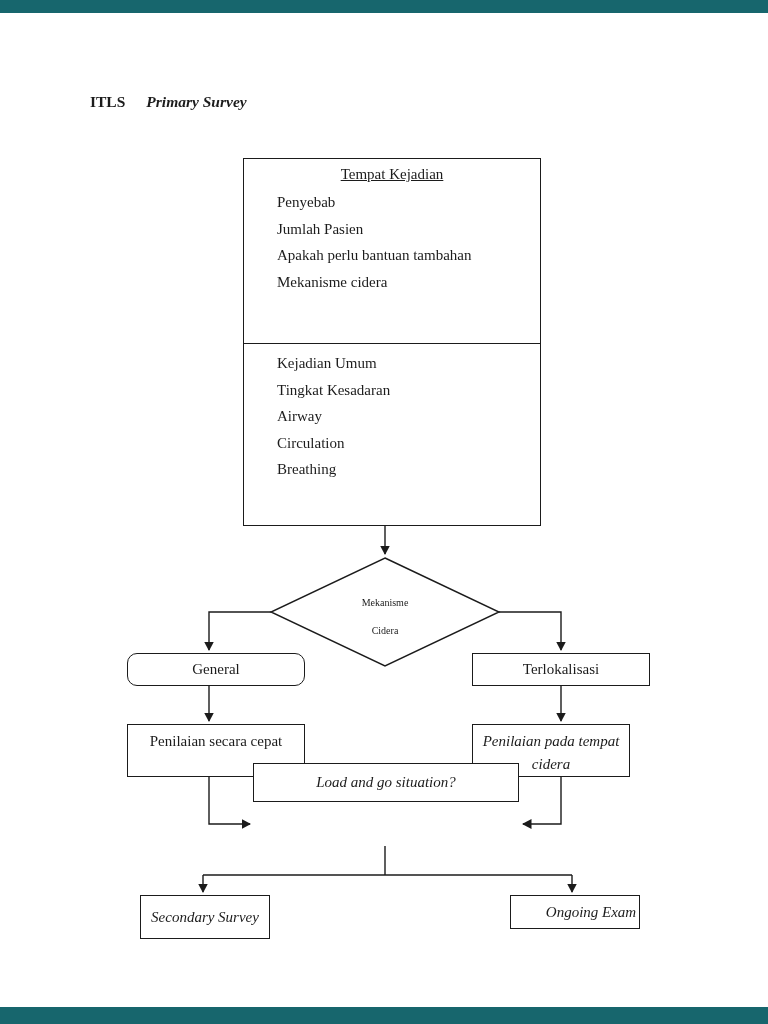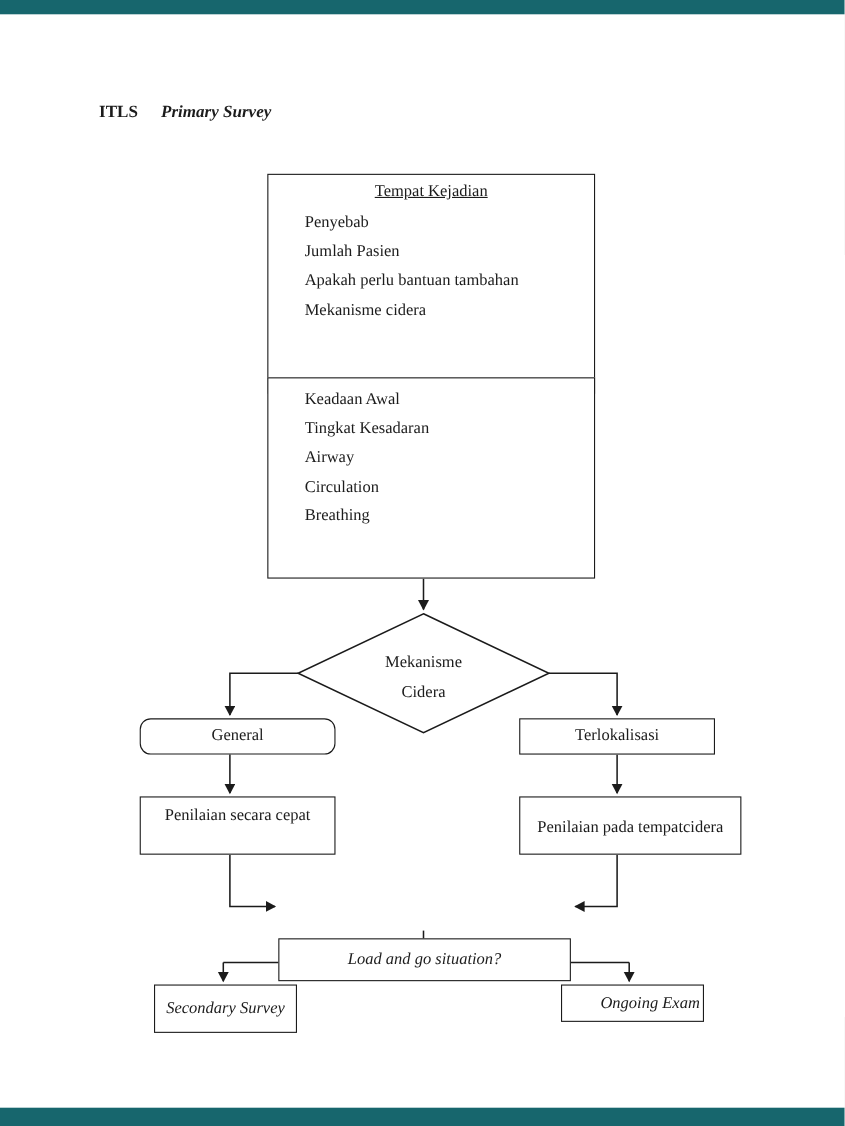--- a/index.html
+++ b/index.html
@@ -20,28 +20,28 @@
   .node .items div{line-height:26.6px;white-space:nowrap;}
 
   .big-box{left:243px;width:298px;}
   #scene-box{top:126px;height:200px;margin-top:32px;}
   #initial-box{top:343px;height:183px;}
 
   .small-box{display:flex;align-items:center;justify-content:center;text-align:center;}
   #general-box{left:127px;top:653px;width:178px;height:33px;border-radius:10px;}
   #localized-box{left:472px;top:653px;width:178px;height:33px;}
   #rapid-box{left:127px;top:724px;width:178px;height:53px;align-items:flex-start;padding-top:8px;text-align:right;}
-  #site-box{left:472px;top:724px;width:202px;height:53px;flex-direction:row;line-height:23px;padding-top:4px;}
-  #loadgo-box{left:253px;top:853px;width:266px;height:39px;font-style:italic;}
+  #site-box{left:472px;top:724px;width:158px;height:53px;flex-direction:column;line-height:23px;padding-top:4px;font-style:italic;}
+  #loadgo-box{left:253px;top:763px;width:266px;height:39px;font-style:italic;}
   #secondary-box{left:140px;top:895px;width:130px;height:44px;font-style:italic;}
   #ongoing-box{left:510px;top:895px;width:130px;height:34px;font-style:italic;padding-left:32px;}
 
   .diamond-text{
     position:absolute;left:285px;top:589px;width:200px;text-align:center;
-    font-size:15px;line-height:27.5px;
+    font-size:10px;line-height:27.5px;
   }
   svg.wires{position:absolute;left:0;top:0;pointer-events:none;}
 </style>
 </head>
 <body>
 
 <div class="canvas">
 
   <div class="bar bar-top"></div>
   <div class="bar bar-bottom"></div>
@@ -82,21 +82,21 @@
     <div class="items">
       <div>Penyebab</div>
       <div>Jumlah Pasien</div>
       <div>Apakah perlu bantuan tambahan</div>
       <div>Mekanisme cidera</div>
     </div>
   </div>
 
   <div class="node big-box" id="initial-box">
     <div class="items">
-      <div>Keadaan Awal</div>
+      <div>Kejadian Umum</div>
       <div>Tingkat Kesadaran</div>
       <div>Airway</div>
       <div>Circulation</div>
       <div>Breathing</div>
     </div>
   </div>
 
   <div class="diamond-text">
     <div>Mekanisme</div>
     <div>Cidera</div>

